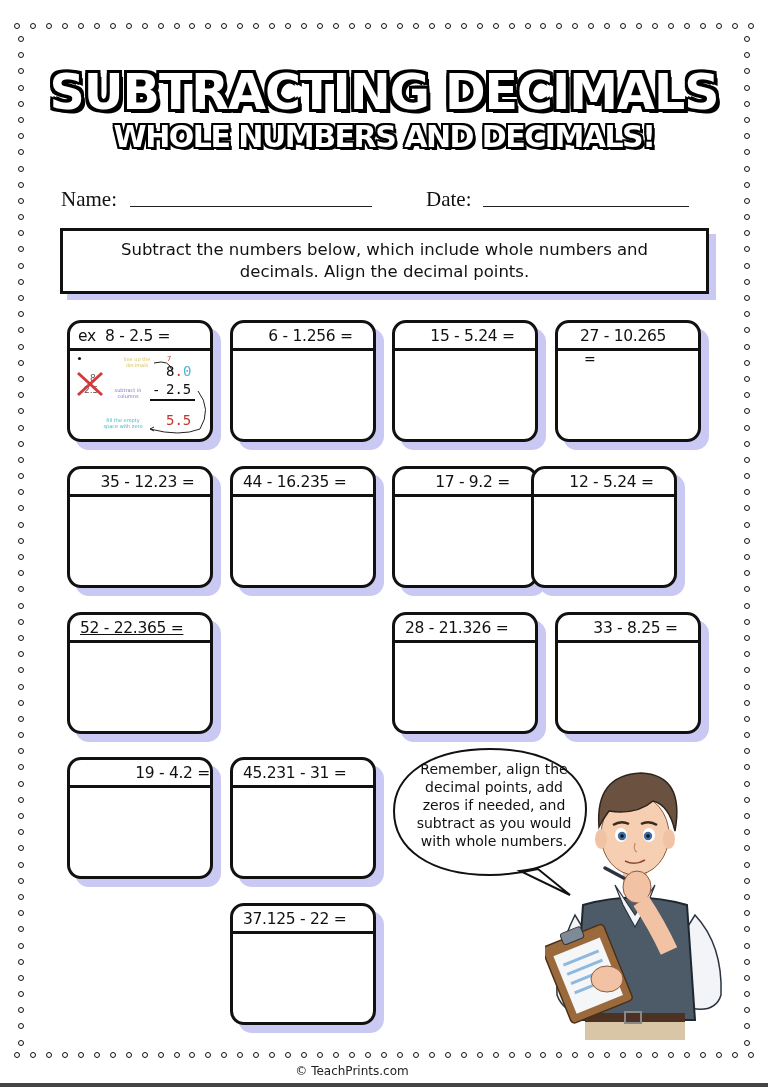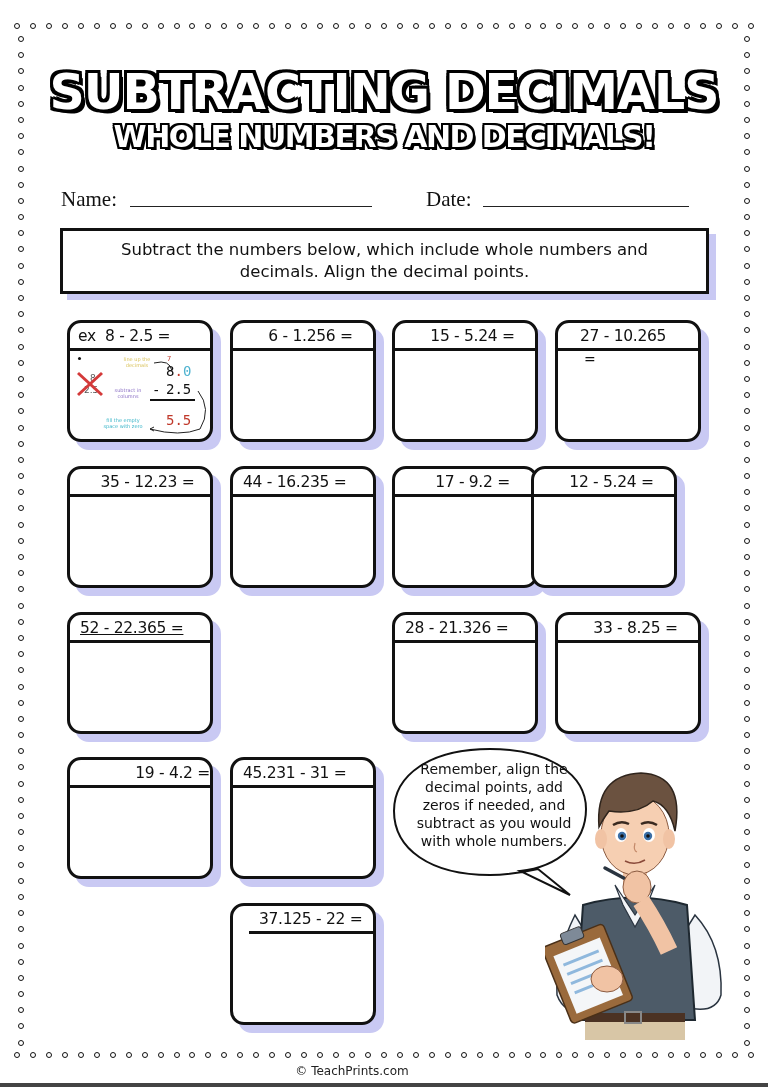--- a/index.html
+++ b/index.html
@@ -363,21 +363,21 @@
     <div class="head center">33 - 8.25 =</div>
   </div>
 
   <div class="box" style="left:67px; top:757px;text-align:right;">
     <div class="head">19 - 4.2 =</div>
   </div>
   <div class="box" style="left:230px; top:757px;">
     <div class="head">45.231 - 31 =</div>
   </div>
 
-  <div class="box" style="left:230px; top:903px;padding-left:16px;">
+  <div class="box" style="left:230px; top:903px;">
     <div class="head">37.125 - 22 =</div>
   </div>
 
   <svg class="bubble-svg" width="200" height="155">
     <path d="M100 4 C 160 4 196 30 196 64 C 196 98 168 122 130 126 L 180 150 L 148 124 C 130 128 110 130 100 130 C 40 130 4 104 4 66 C 4 30 40 4 100 4 Z" fill="#fff" stroke="#111" stroke-width="2"></path>
   </svg>
   <div class="bubble-text">Remember, align the decimal points, add zeros if needed, and subtract as you would with whole numbers.</div>
 
   <svg class="boy" width="180" height="285" viewBox="0 0 180 285">
 

